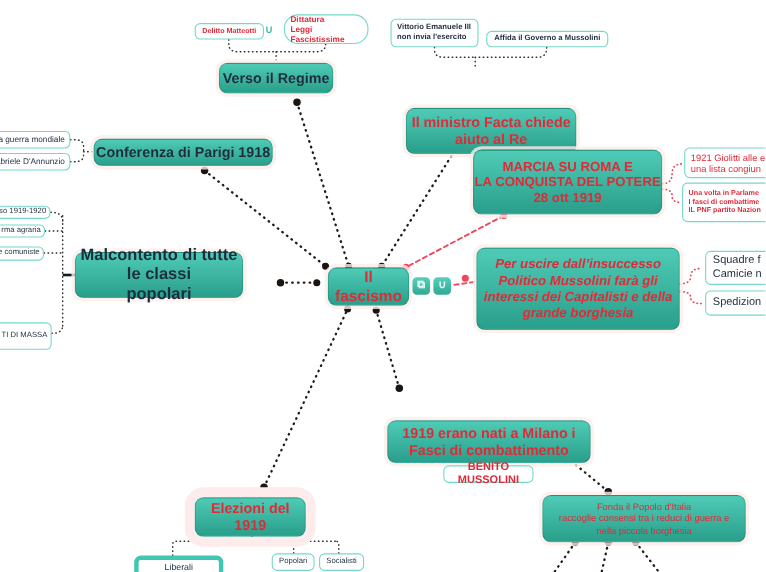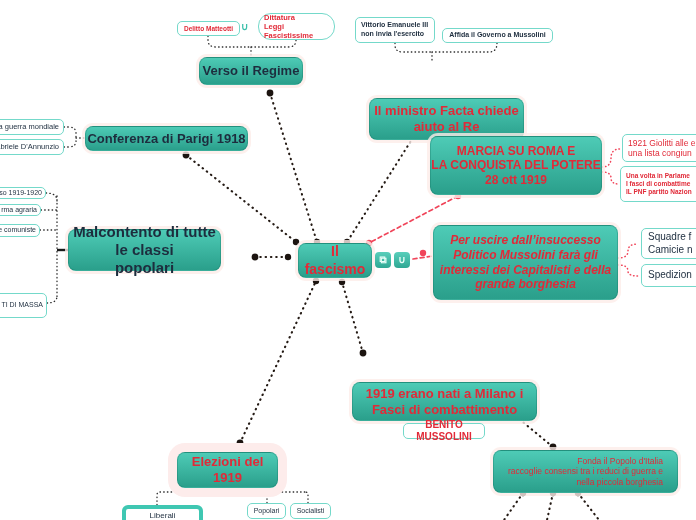--- a/index.html
+++ b/index.html
@@ -21,21 +21,21 @@
   .wn{background:#ffffff;border:1.4px solid #74d9ca;border-radius:5px;font-weight:bold;}
 
   .n-verso{left:199px;top:57px;width:104px;height:28px;font-size:13px;}
   .n-facta{left:369px;top:62px;width:155px;height:42px;font-size:13px;margin-top:36px;}
   .n-marcia{left:430px;top:136px;width:172px;height:59px;font-size:12px;}
   .n-peruscire{left:433px;top:225px;width:185px;height:75px;font-size:12px;font-style:italic;}
   .n-conferenza{left:85px;top:126px;width:163px;height:25px;font-size:13px;}
   .n-malcontento{left:68px;top:229px;width:153px;height:42px;font-size:15px;}
   .n-fascismo{left:298px;top:243px;width:74px;height:35px;font-size:14px;}
   .n-fasci1919{left:352px;top:360px;width:185px;height:39px;font-size:13px;margin-top:22px;}
-  .n-fonda{left:493px;top:450px;width:185px;height:43px;font-size:8.5px;font-weight:normal;text-align:right;}
+  .n-fonda{left:493px;top:450px;width:185px;height:43px;font-size:8.5px;font-weight:normal;}
   .n-elezioni{left:177px;top:452px;width:101px;height:36px;font-size:13px;
               box-shadow:0 0 0 9px #fdeceb;}
 
   .n-delitto{left:177px;top:21px;width:63px;height:15px;font-size:6.5px;color:#e12a38;}
   .n-dittatura{left:258px;top:13px;width:77px;height:27px;font-size:7.5px;color:#e12a38;
                justify-content:flex-start;text-align:left;padding-left:5px;border-radius:13px;}
   .n-vittorio{left:355px;top:17px;width:80px;height:26px;font-size:7px;color:#1d2d3e;
               justify-content:flex-start;text-align:left;padding-left:5px;}
   .n-affida{left:442px;top:28px;width:111px;height:15px;font-size:7px;color:#1d2d3e;}
   .n-giolitti{left:622px;top:134px;width:95px;height:28px;font-size:8.5px;color:#e12a38;

